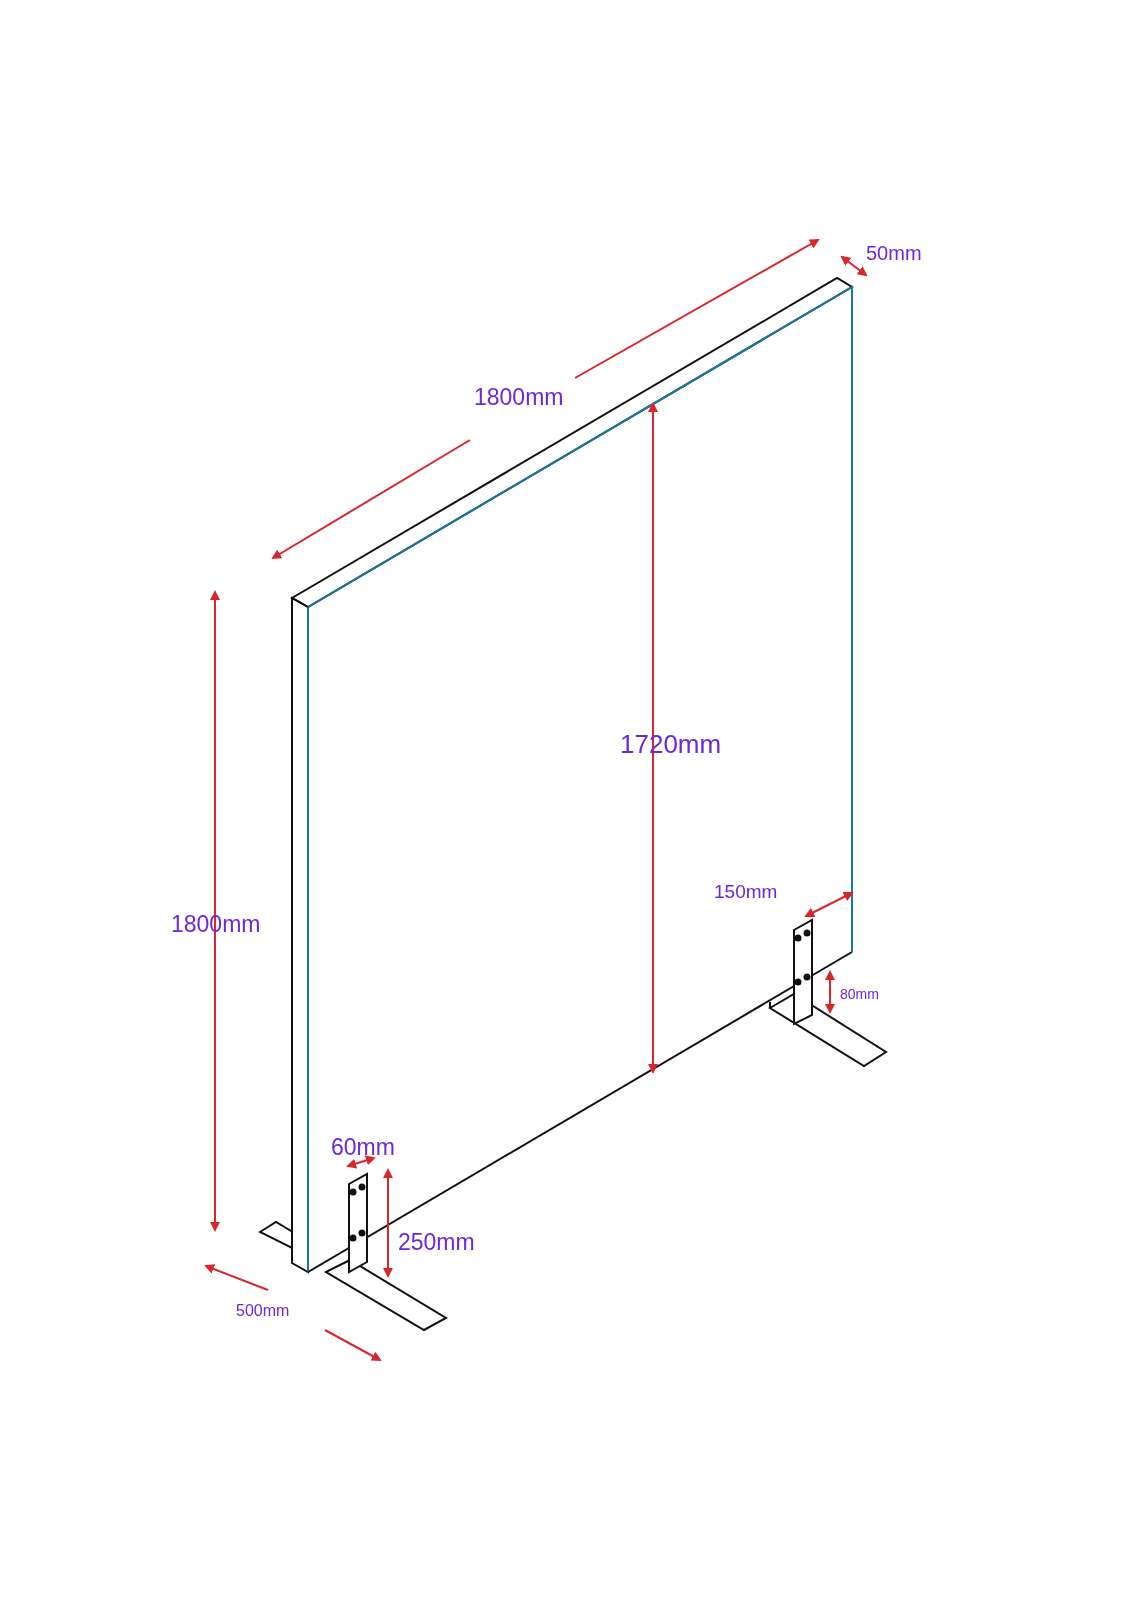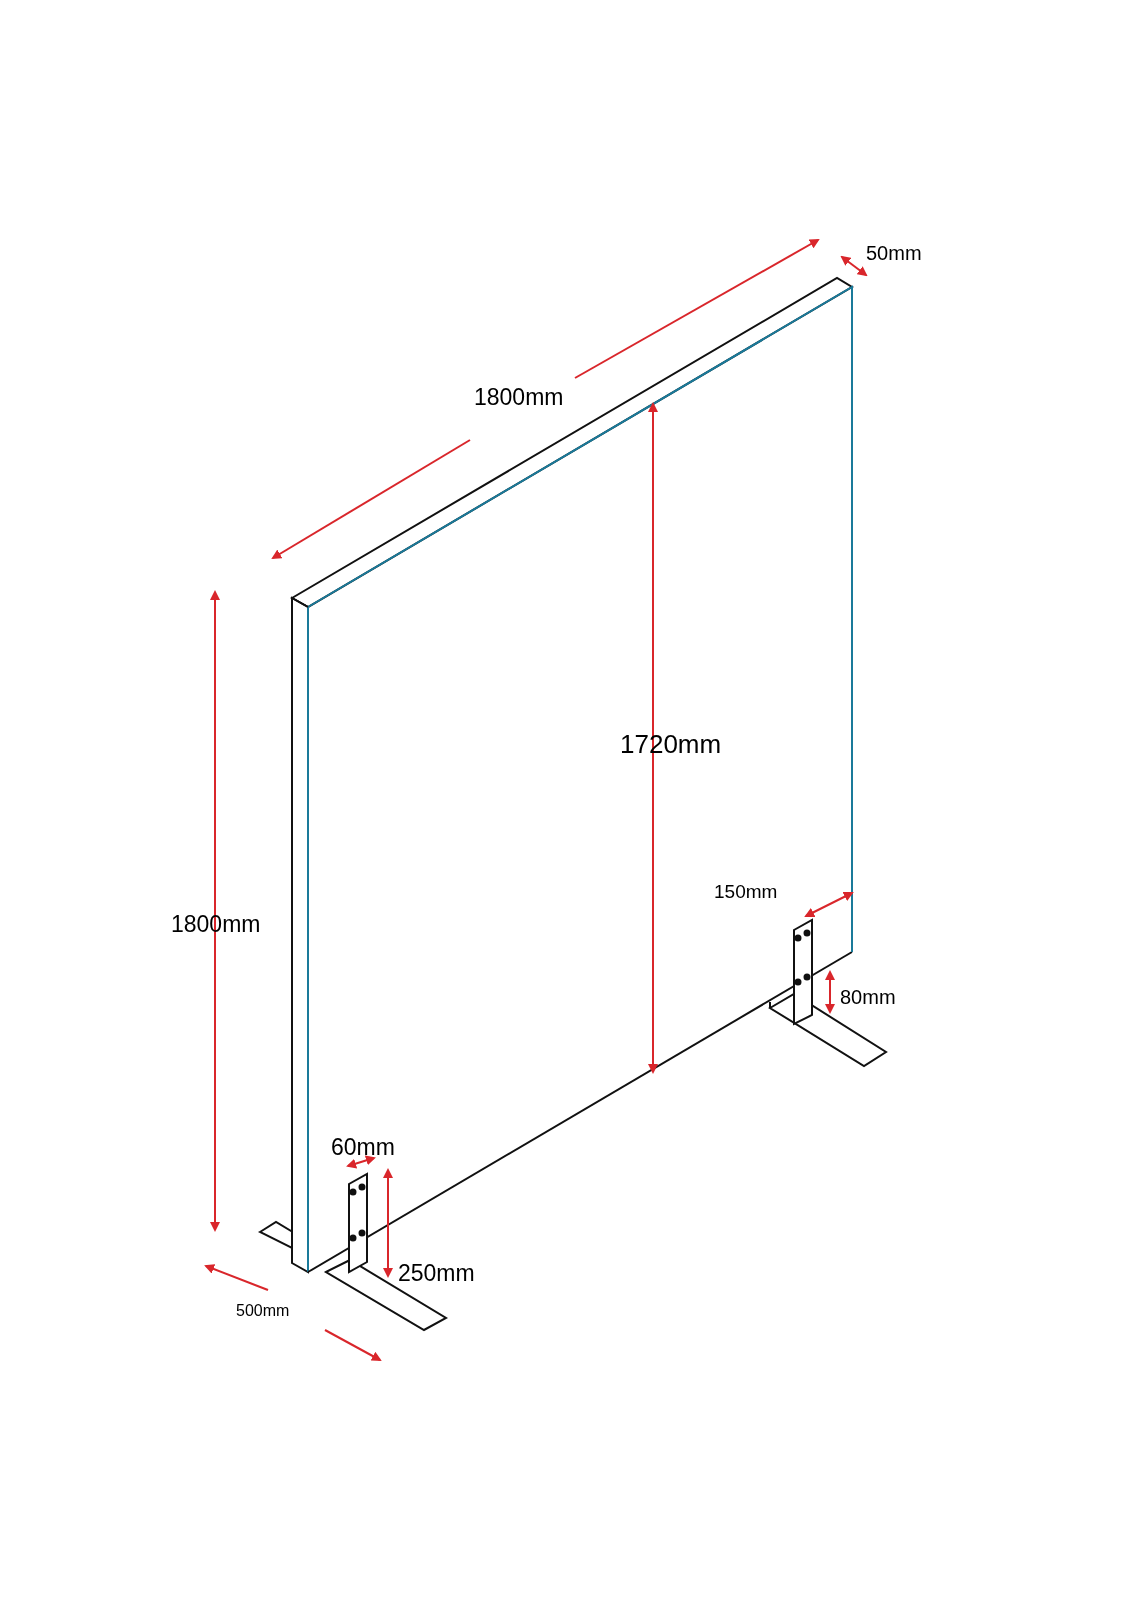--- a/index.html
+++ b/index.html
@@ -1,18 +1,18 @@
 <!DOCTYPE html>
 <html><head>
 <meta charset="utf-8">
 <style>
   html, body { margin: 0; padding: 0; background: #ffffff; }
   body { width: 1131px; height: 1599px; position: relative; overflow: hidden; font-family: "Liberation Sans", sans-serif; }
   svg { position: absolute; left: 0; top: 0; }
-  .lbl { position: absolute; font-family: "Liberation Sans", sans-serif; color: #000000; white-space: nowrap; line-height: 1; }
+  .lbl { position: absolute; font-family: "Liberation Sans", sans-serif; color: #6d28d9; white-space: nowrap; line-height: 1; }
 </style>
 </head>
 <body>
 
 <svg width="1131" height="1599" viewBox="0 0 1131 1599">
   <defs>
     <marker id="ah" markerWidth="10" markerHeight="10" refX="8" refY="5" orient="auto-start-reverse" markerUnits="userSpaceOnUse">
       <path d="M0,0 L10,5 L0,10 z" fill="#d9262b"></path>
     </marker>
   </defs>
@@ -67,16 +67,16 @@
     <line x1="268" y1="1290" x2="206" y2="1266" marker-end="url(#ah)"></line>
     <line x1="325" y1="1330" x2="380" y2="1360" marker-end="url(#ah)"></line>
   </g>
 </svg>
 
 <div class="lbl" style="left:474px;top:386px;font-size:23px">1800mm</div>
 <div class="lbl" style="left:866px;top:243px;font-size:20px">50mm</div>
 <div class="lbl" style="left:171px;top:913px;font-size:23px">1800mm</div>
 <div class="lbl" style="left:620px;top:731px;font-size:26px">1720mm</div>
 <div class="lbl" style="left:714px;top:882px;font-size:19px">150mm</div>
-<div class="lbl" style="left:840px;top:987px;font-size:20px">80mm</div>
+<div class="lbl" style="left:840px;top:987px;font-size:14px">80mm</div>
 <div class="lbl" style="left:331px;top:1136px;font-size:23px">60mm</div>
-<div class="lbl" style="left:398px;top:1262px;font-size:23px">250mm</div>
+<div class="lbl" style="left:398px;top:1231px;font-size:23px">250mm</div>
 <div class="lbl" style="left:236px;top:1303px;font-size:16px">500mm</div>
 
 </body></html>

